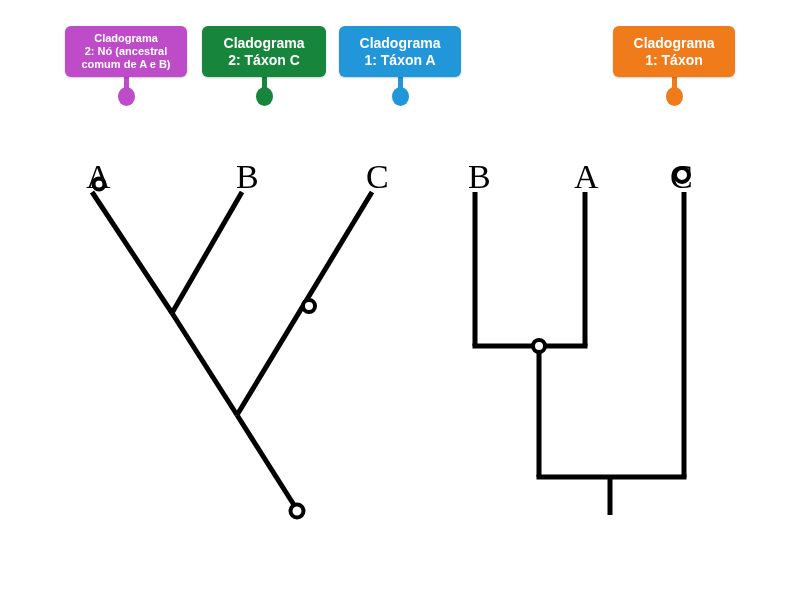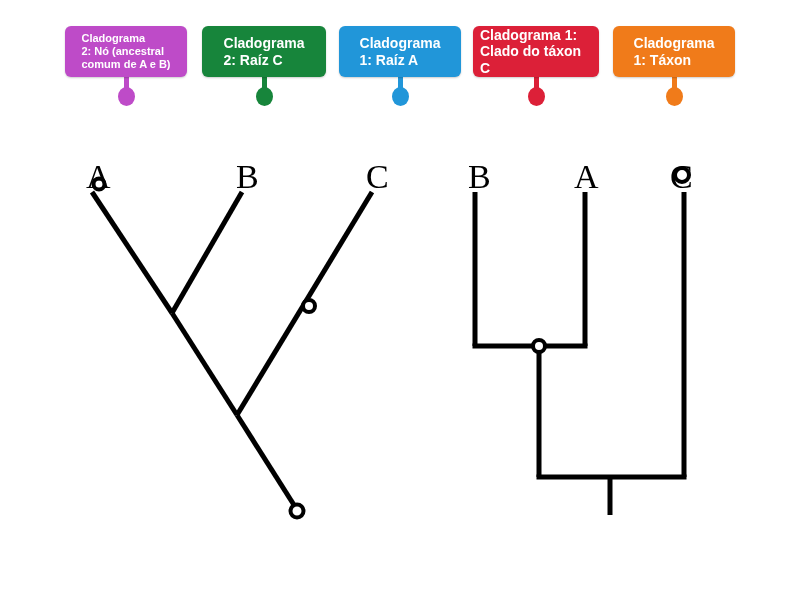--- a/index.html
+++ b/index.html
@@ -37,21 +37,21 @@
     position: absolute;
     top: 26px;
   }
 
   .marker-box {
     border-radius: 6px;
     box-sizing: border-box;
     display: flex;
     align-items: center;
     justify-content: center;
-    text-align: left;
+    text-align: center;
     color: #ffffff;
     font-weight: bold;
     line-height: 1.18;
     padding: 4px 7px;
     box-shadow: 0 1px 2px rgba(0,0,0,0.20);
     position: relative;
     z-index: 2;
   }
 
   .marker-pin-stem {
@@ -109,46 +109,36 @@
         </span>
       </div>
     </div>
 
     <div class="marker" style="left: 202px; width: 124px;">
       <div class="marker-pin-stem" style="background: rgb(23, 133, 59); height: 69px;"></div>
       <div class="marker-pin-dot" style="background: rgb(23, 133, 59); top: 61px;"></div>
       <div class="marker-box" style="background: rgb(23, 133, 59); width: 124px; height: 51px; font-size: 14px;">
         <span>
           <span>Cladograma</span><br>
-          <span>2: Raíz C</span>
+          <span>2: Táxon C</span>
         </span>
       </div>
     </div>
 
     <div class="marker" style="left: 339px; width: 122px;">
       <div class="marker-pin-stem" style="background: rgb(33, 150, 217); height: 69px;"></div>
       <div class="marker-pin-dot" style="background: rgb(33, 150, 217); top: 61px;"></div>
       <div class="marker-box" style="background: rgb(33, 150, 217); width: 122px; height: 51px; font-size: 14px;">
         <span>
           <span>Cladograma</span><br>
-          <span>1: Raíz A</span>
-        </span>
-      </div>
-    </div>
-
-    <div class="marker" style="left: 473px; width: 126px;">
-      <div class="marker-pin-stem" style="background: rgb(220, 32, 56); height: 69px;"></div>
-      <div class="marker-pin-dot" style="background: rgb(220, 32, 56); top: 61px;"></div>
-      <div class="marker-box" style="background: rgb(220, 32, 56); width: 126px; height: 51px; font-size: 14px;">
-        <span>
-          <span>Cladograma 1:</span><br>
-          <span>Clado do táxon C</span>
-        </span>
-      </div>
-    </div>
+          <span>1: Táxon A</span>
+        </span>
+      </div>
+    </div>
+
 
     <div class="marker" style="left: 613px; width: 122px;">
       <div class="marker-pin-stem" style="background: rgb(240, 123, 26); height: 69px;"></div>
       <div class="marker-pin-dot" style="background: rgb(240, 123, 26); top: 61px;"></div>
       <div class="marker-box" style="background: rgb(240, 123, 26); width: 122px; height: 51px; font-size: 14px;">
         <span>
           <span>Cladograma</span><br>
           <span>1: Táxon</span>
         </span>
       </div>

